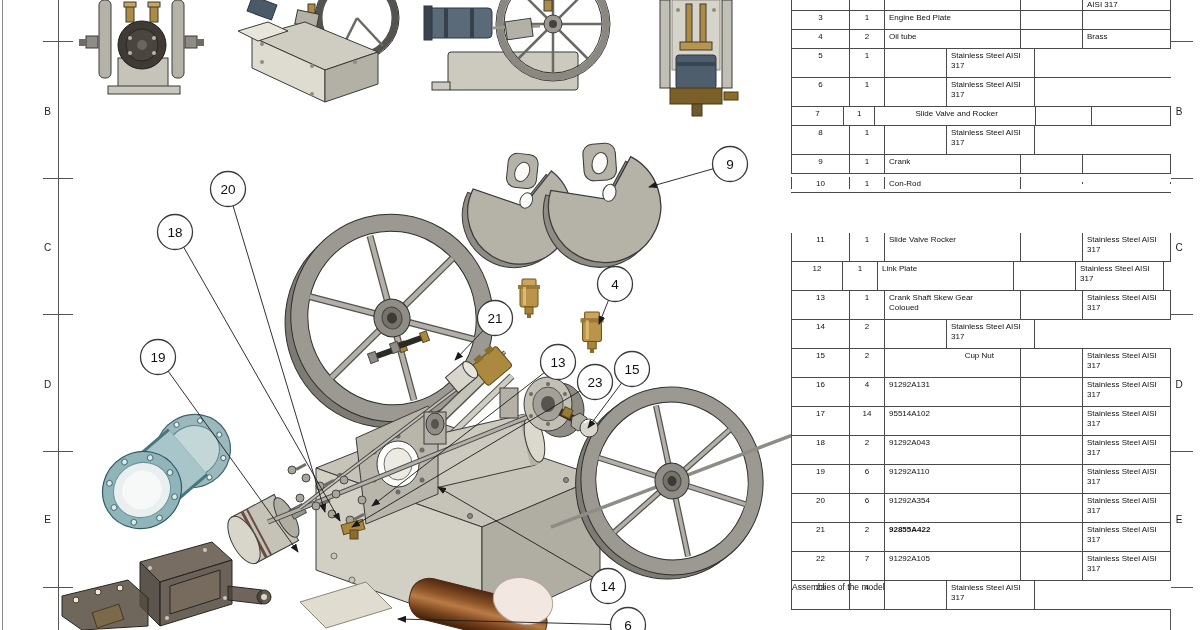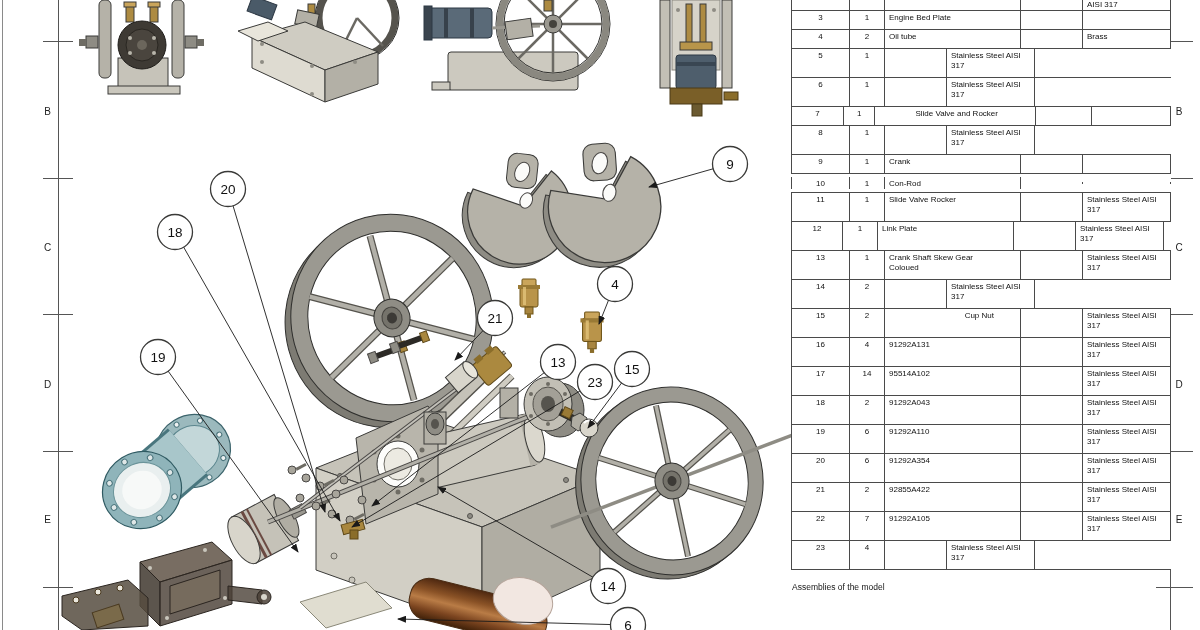--- a/index.html
+++ b/index.html
@@ -524,21 +524,21 @@
         <div class="tcell c-blank" style="width: 62px;"></div>
         <div class="tcell c-mat" style="width: 88px;"></div>
       </div>
       <div class="trow" style="height: 18px; align-items: center;">
         <div class="tcell c-item" style="width: 59px;">10</div>
         <div class="tcell c-qty" style="width: 35px;">1</div>
         <div class="tcell c-name" style="width: 136px;">Con-Rod</div>
         <div class="tcell c-blank" style="width: 62px;"></div>
         <div class="tcell c-mat" style="width: 88px;"></div>
       </div>
-      <div class="trow" style="height: 28px;">
+      <div class="trow" style="height: 28px; margin-top: 40px;">
         <div class="tcell c-item" style="width: 59px;">11</div>
         <div class="tcell c-qty" style="width: 35px;">1</div>
         <div class="tcell c-name" style="width: 136px;">Slide Valve Rocker</div>
         <div class="tcell c-blank" style="width: 62px;"></div>
         <div class="tcell c-mat" style="width: 88px;">Stainless Steel AISI 317</div>
       </div>
       <div class="trow" style="height: 28px;">
         <div class="tcell c-item" style="width: 52px;">12</div>
         <div class="tcell c-qty" style="width: 35px;">1</div>
         <div class="tcell c-name" style="width: 136px;">Link Plate</div>
@@ -596,21 +596,21 @@
       <div class="trow" style="height: 28px;">
         <div class="tcell c-item" style="width: 59px;">20</div>
         <div class="tcell c-qty" style="width: 35px;">6</div>
         <div class="tcell c-name" style="width: 136px;">91292A354</div>
         <div class="tcell c-blank" style="width: 62px;"></div>
         <div class="tcell c-mat" style="width: 88px;">Stainless Steel AISI 317</div>
       </div>
       <div class="trow" style="height: 28px;">
         <div class="tcell c-item" style="width: 59px;">21</div>
         <div class="tcell c-qty" style="width: 35px;">2</div>
-        <div class="tcell c-name" style="width: 136px;">92855A422</div>
+        <div class="tcell c-name" style="width: 136px; font-weight: bold;">92855A422</div>
         <div class="tcell c-blank" style="width: 62px;"></div>
         <div class="tcell c-mat" style="width: 88px;">Stainless Steel AISI 317</div>
       </div>
       <div class="trow" style="height: 28px;">
         <div class="tcell c-item" style="width: 59px;">22</div>
         <div class="tcell c-qty" style="width: 35px;">7</div>
         <div class="tcell c-name" style="width: 136px;">91292A105</div>
         <div class="tcell c-blank" style="width: 62px;"></div>
         <div class="tcell c-mat" style="width: 88px;">Stainless Steel AISI 317</div>
       </div>

